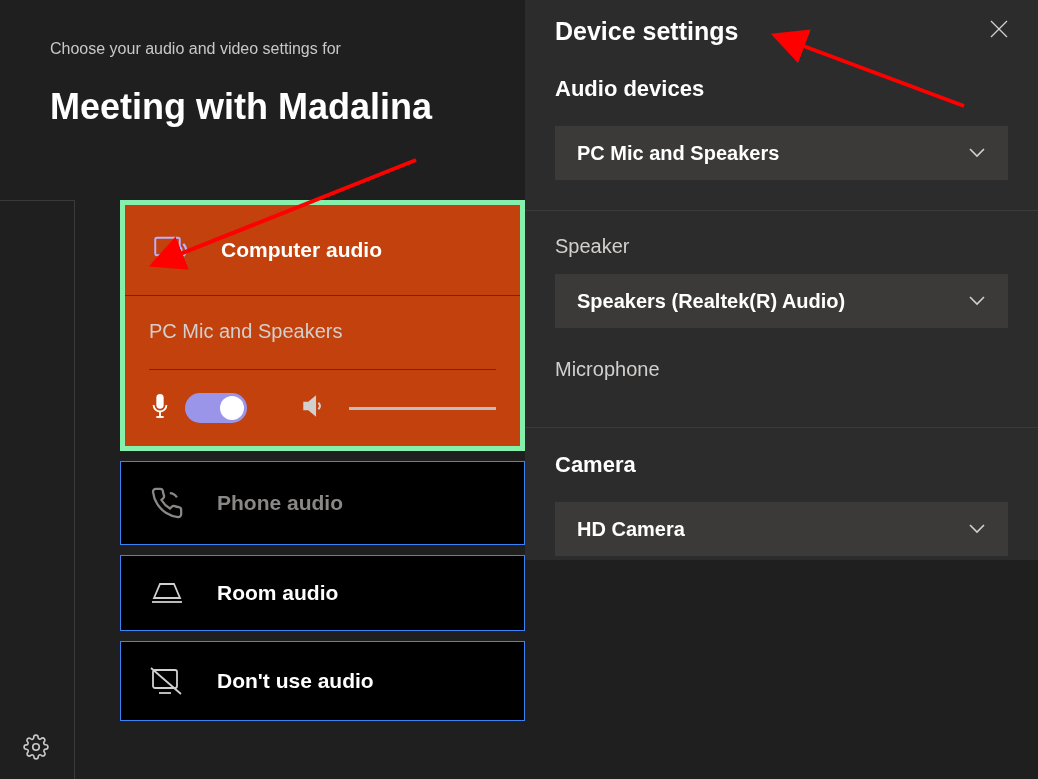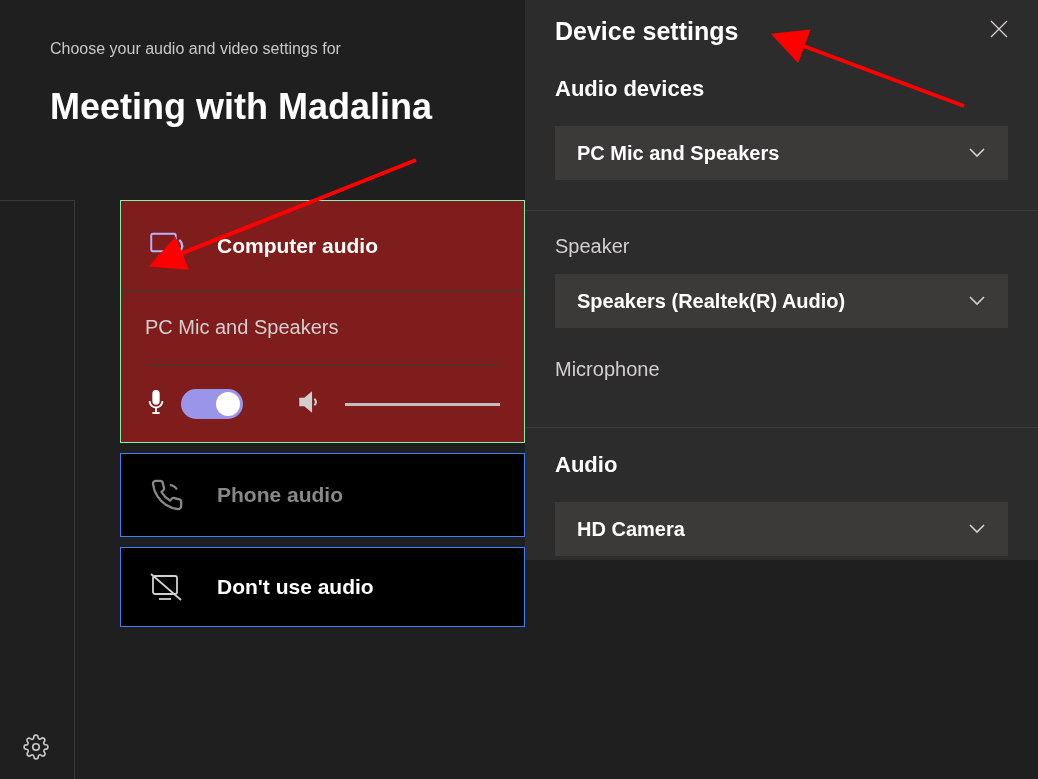--- a/index.html
+++ b/index.html
@@ -66,22 +66,22 @@
     width: 405px;
   }
 
   .audio-option {
     border: 1px solid #3b82f6;
     background: #000000;
     margin-bottom: 10px;
     cursor: pointer;
   }
   .audio-option.selected {
-    background: #7f1d1d;
-    border: 1px solid #86efac;
+    background: #c2410c;
+    border: 5px solid #86efac;
   }
   .audio-option-header {
     display: flex;
     align-items: center;
     padding: 24px 24px;
     gap: 28px;
   }
   .audio-option-header .opt-label {
     font-size: 21px;
     font-weight: 600;
@@ -298,20 +298,31 @@
         <span class="opt-icon">
           <svg width="34" height="34" viewBox="0 0 24 24" fill="none" stroke="currentColor" stroke-width="1.6">
             <path d="M22 16.92v3a2 2 0 0 1-2.18 2 19.79 19.79 0 0 1-8.63-3.07 19.5 19.5 0 0 1-6-6 19.79 19.79 0 0 1-3.07-8.67A2 2 0 0 1 4.11 2h3a2 2 0 0 1 2 1.72c.13.96.36 1.9.7 2.81a2 2 0 0 1-.45 2.11L8.09 9.91a16 16 0 0 0 6 6l1.27-1.27a2 2 0 0 1 2.11-.45c.91.34 1.85.57 2.81.7A2 2 0 0 1 22 16.92z"></path>
             <path d="M14 5 q3 0 5 3"></path>
           </svg>
         </span>
         <span class="opt-label">Phone audio</span>
       </div>
     </div>
 
+    <div class="audio-option">
+      <div class="audio-option-header">
+        <span class="opt-icon" style="color:#d2d0ce">
+          <svg width="34" height="26" viewBox="0 0 34 26" fill="none" stroke="currentColor" stroke-width="1.8">
+            <path d="M4 18 L10 4 L24 4 L30 18 Z"></path>
+            <line x1="2" y1="22" x2="32" y2="22"></line>
+          </svg>
+        </span>
+        <span class="opt-label" style="color:#ffffff">Room audio</span>
+      </div>
+    </div>
 
     <div class="audio-option">
       <div class="audio-option-header">
         <span class="opt-icon" style="color:#d2d0ce">
           <svg width="36" height="30" viewBox="0 0 36 30" fill="none" stroke="currentColor" stroke-width="1.8">
             <rect x="4" y="4" width="24" height="18" rx="2"></rect>
             <line x1="10" y1="27" x2="22" y2="27"></line>
             <line x1="2" y1="2" x2="32" y2="28"></line>
           </svg>
         </span>
@@ -361,21 +372,21 @@
     </div>
   </div>
 
   <div class="section">
     <div class="section-label">Microphone</div>
   </div>
 
   <div class="divider"></div>
 
   <div class="section">
-    <div class="section-label bold">Audio</div>
+    <div class="section-label bold">Camera</div>
     <div class="dropdown">
       <span class="dropdown-label">HD Camera</span>
       <span class="chevron">
         <svg width="18" height="12" viewBox="0 0 18 12" fill="none" stroke="currentColor" stroke-width="1.6">
             <polyline points="2,3 9,10 16,3"></polyline>
           </svg>
       </span>
     </div>
   </div>
 </div>

